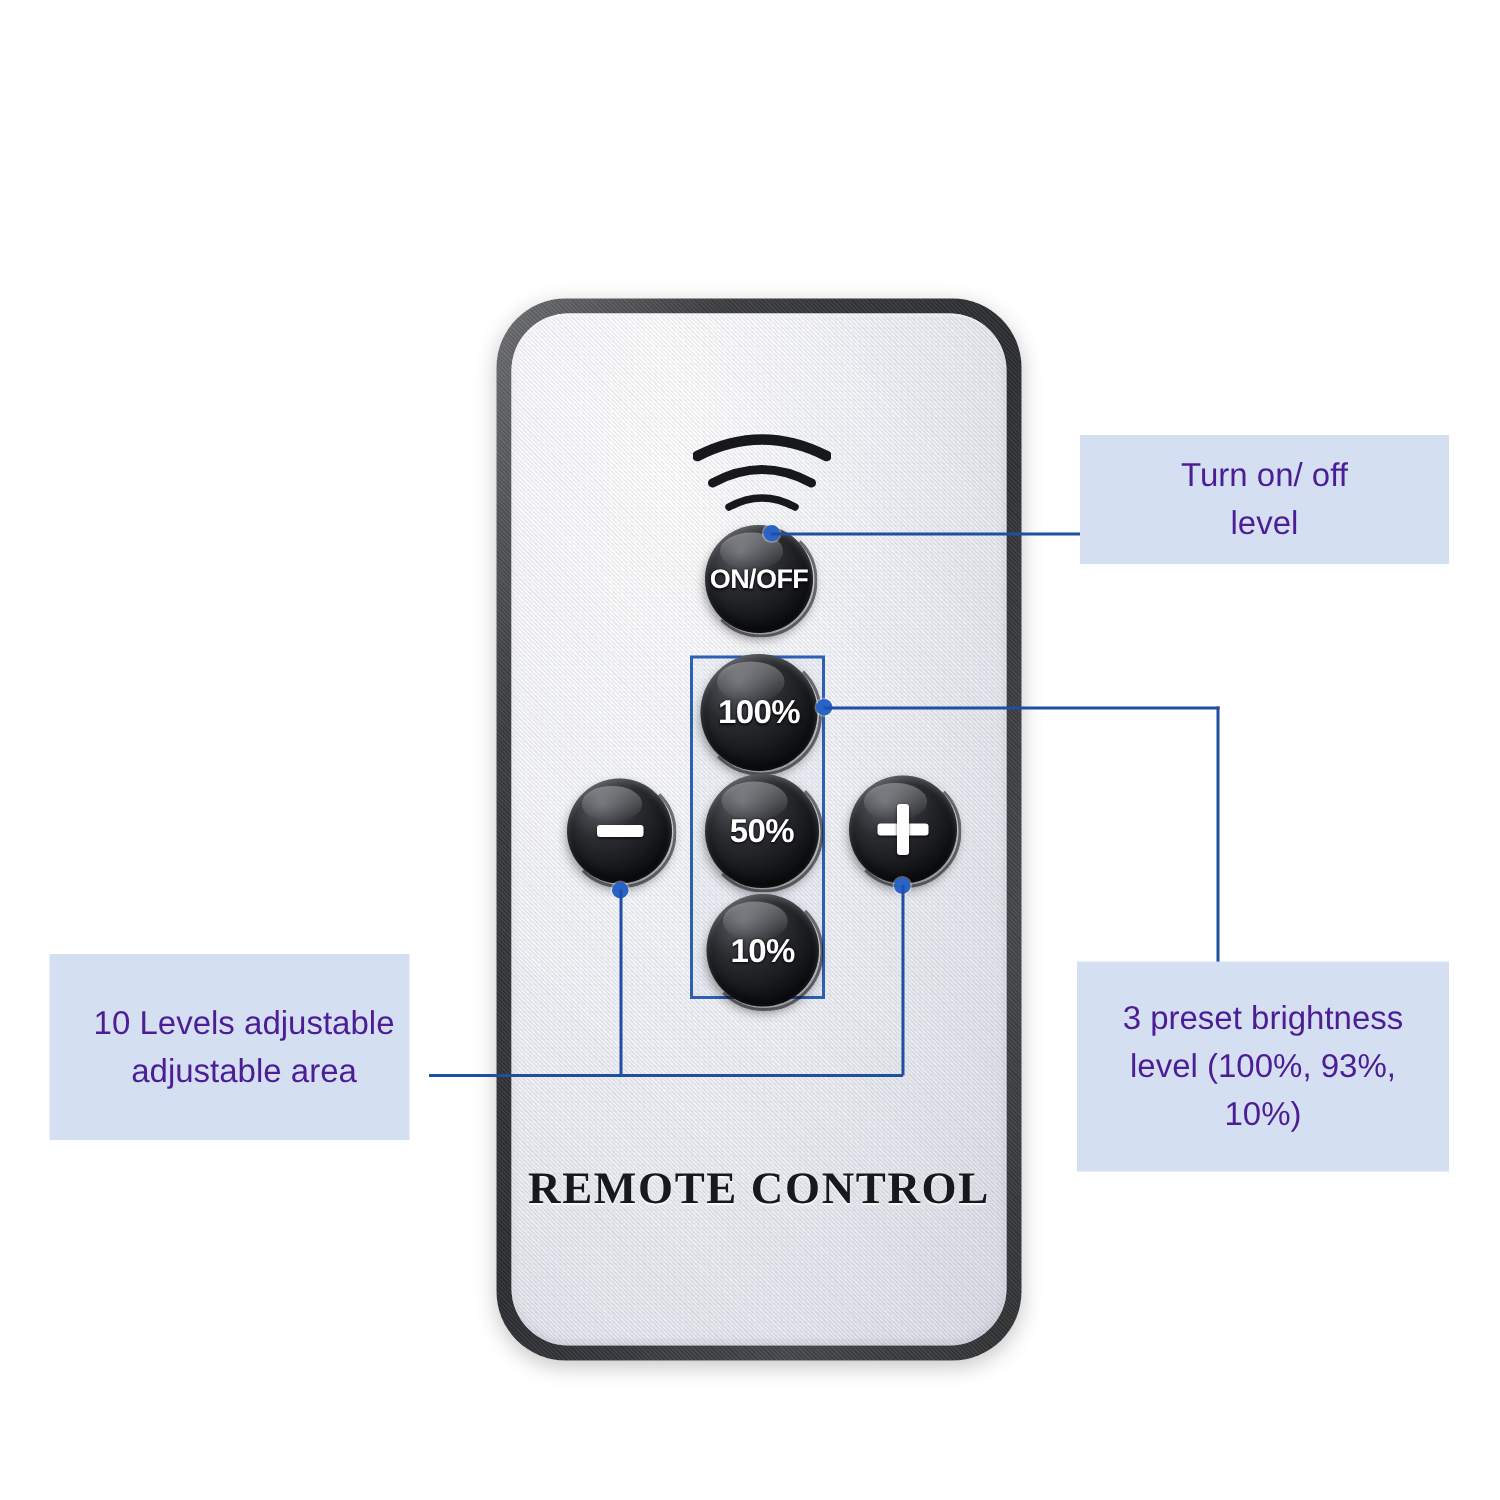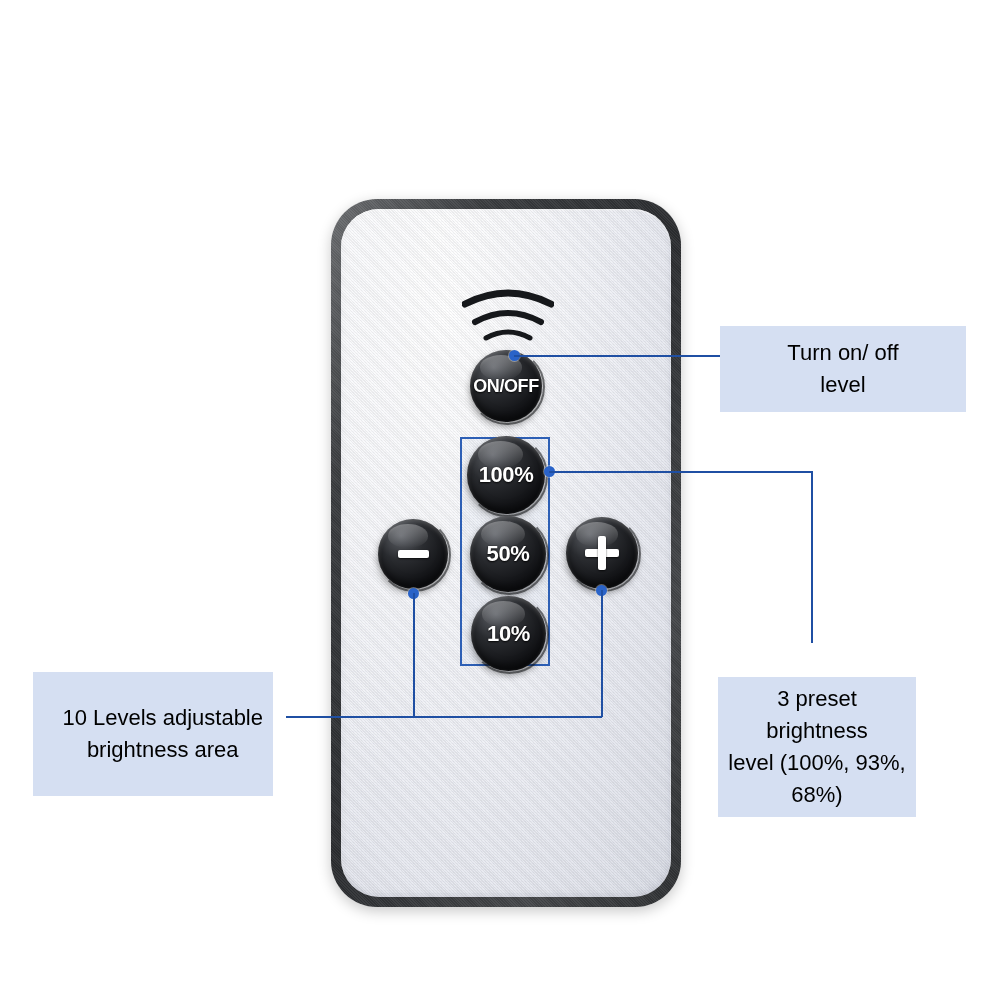--- a/index.html
+++ b/index.html
@@ -165,34 +165,33 @@
     letter-spacing: 1.1px;
     color: #17191c;
     text-shadow: 0 1px 1px rgba(255,255,255,0.85);
     white-space: nowrap;
   }
 
   
   .anno-box {
     position: absolute;
     background: #d5dff2;
-    color: #000000;
+    color: #4c1d95;
     display: flex;
     align-items: center;
     justify-content: center;
     text-align: center;
     font-size: 22px;
     line-height: 1.45;
     padding: 6px 10px;
     box-sizing: border-box;
-    margin-top: 36px;
   }
   #anno-onoff   { left: 720px; top: 290px;  width: 246px; height: 86px; }
   #anno-levels  { left: 33px;  top: 636px;  width: 240px; height: 124px; justify-content: flex-end; }
-  #anno-presets { left: 718px; top: 641px;  width: 198px; height: 140px; }
+  #anno-presets { left: 718px; top: 641px;  width: 248px; height: 140px; }
 
   .lead {
     position: absolute;
     background: #1f4fa3;
   }
   .lead.h { height: 2px; }
   .lead.v { width: 2px; }
 
   .dot {
     position: absolute;
@@ -253,49 +252,50 @@
     <span class="sym-minus"></span>
   </div>
 
   <div class="btn" id="btn-plus">
     <span class="sym-plus">
       <i class="h"></i>
         <i class="v"></i>
     </span>
   </div>
 
+  <div class="brand">REMOTE CONTROL</div>
 
   <div class="dot" style="left:509px; top:350px;"></div>
   <div class="lead h" style="left:514px; top:355px; width:206px;"></div>
   <div class="anno-box" id="anno-onoff">
     <div>
       <span>Turn on/ off</span><br>
       <span>level</span>
     </div>
   </div>
 
   <div class="dot" style="left:544px; top:466px;"></div>
   <div class="lead h" style="left:549px; top:471px; width:264px;"></div>
   <div class="lead v" style="left:811px; top:471px; height:172px;"></div>
   <div class="anno-box" id="anno-presets">
     <div>
       <span>3 preset brightness</span><br>
       <span>level (100%, 93%,</span><br>
-      <span>68%)</span>
+      <span>10%)</span>
     </div>
   </div>
 
   <div class="dot" style="left:408px; top:588px;"></div>
   <div class="lead v" style="left:413px; top:593px; height:124px;"></div>
 
   <div class="dot" style="left:596px; top:585px;"></div>
   <div class="lead v" style="left:601px; top:590px; height:127px;"></div>
 
   <div class="lead h" style="left:286px; top:716px; width:316px;"></div>
 
   <div class="anno-box" id="anno-levels">
     <div>
       <span>10 Levels adjustable</span><br>
-      <span>brightness area</span>
+      <span>adjustable area</span>
     </div>
   </div>
 
 </div>
 
 </body></html>

